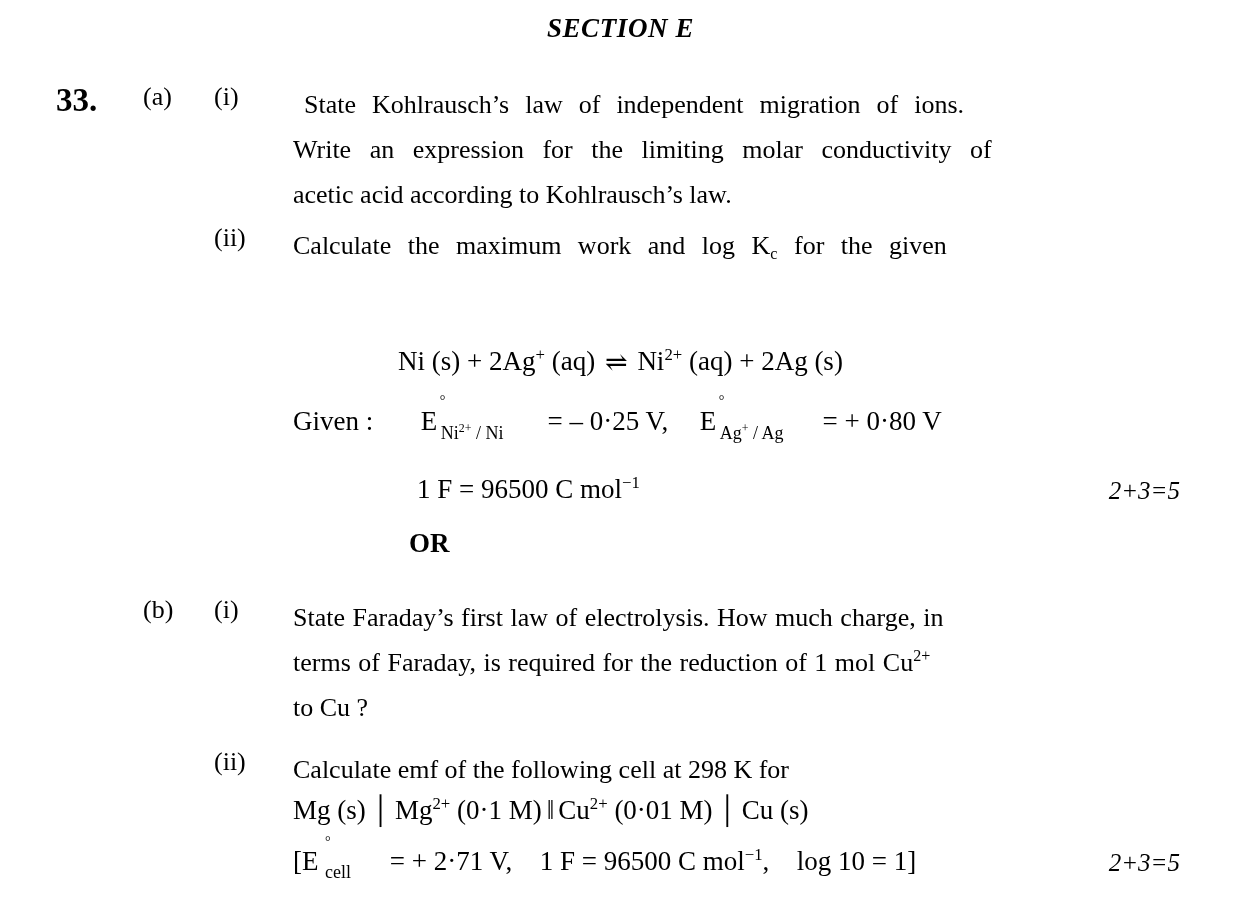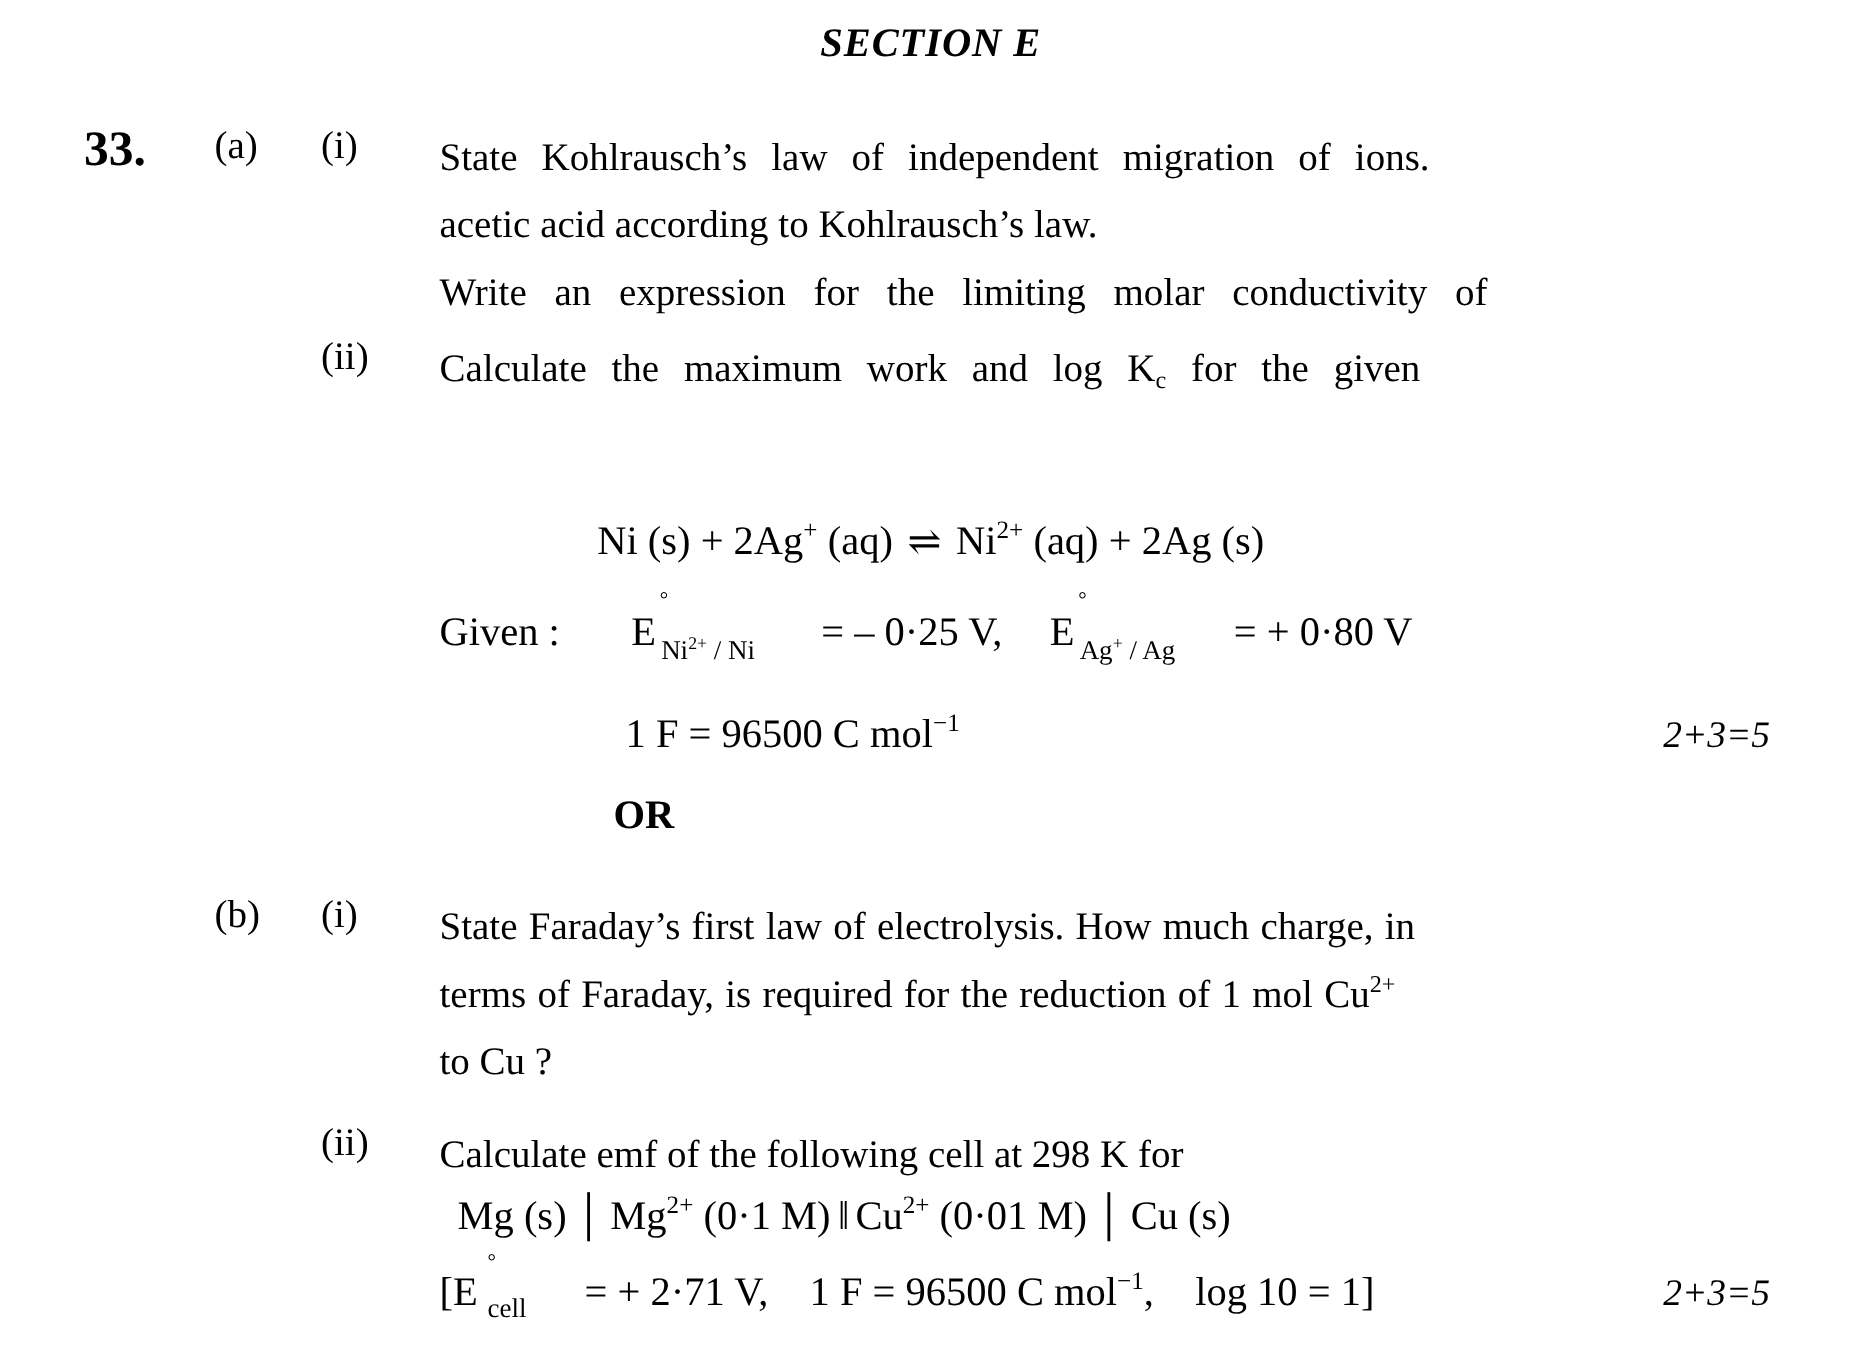--- a/index.html
+++ b/index.html
@@ -63,21 +63,21 @@
     position: absolute;
     left: 293px;
     top: 0;
     width: 824px;
     font-size: 26px;
     line-height: 45px;
   }
 
   
   .line { display: block; white-space: nowrap; }
-  .ls1 { letter-spacing: 0px; word-spacing: 9.5px; }
+  .ls1 { letter-spacing: 0px; word-spacing: 9.5px; margin-left: 11px; }
   .ls2 { letter-spacing: 0px; word-spacing: 12px; }
   .ls3 { letter-spacing: 0px; word-spacing: 0px; }
   .ls4 { letter-spacing: 0px; word-spacing: 10px; }
   .ls5 { letter-spacing: 0px; word-spacing: 1.0px; }
 
   sup.chg {
     font-size: 0.62em;
     vertical-align: 0.62em;
     line-height: 0;
   }
@@ -168,22 +168,22 @@
 <div class="page">
 
   <div class="section-heading">SECTION E</div>
 
   <div class="qrow" style="top:82px;">
     <div class="col-num">33.</div>
     <div class="col-alpha">(a)</div>
     <div class="col-roman">(i)</div>
     <div class="col-body">
       <span class="line ls1">State Kohlrausch’s law of independent migration of ions.</span>
+      <span class="line ls2">Write an expression for the limiting molar conductivity of</span>
       <span class="line ls3">acetic acid according to Kohlrausch’s law.</span>
-      <span class="line ls2">Write an expression for the limiting molar conductivity of</span>
     </div>
   </div>
 
   <div class="qrow" style="top:223px;">
     <div class="col-roman">(ii)</div>
     <div class="col-body">
       <span class="line ls4"><span>Calculate the maximum work and log K</span><sub class="sb">c</sub><span> for the given</span></span>
     </div>
   </div>
 
@@ -231,21 +231,21 @@
     </div>
   </div>
 
   <div class="qrow" style="top:747px;">
     <div class="col-roman">(ii)</div>
     <div class="col-body">
       <span class="line ls3">Calculate emf of the following cell at 298 K for</span>
     </div>
   </div>
 
-  <div class="cellline" style="top:795px; left:293px;margin-left:12px;">
+  <div class="cellline" style="top:795px; left:293px;">
     <span>Mg (s)</span><span class="bar1">│</span><span>Mg</span><sup class="chg">2+</sup><span> (0·1 M)</span><span class="bar2">‖</span><span>Cu</span><sup class="chg">2+</sup><span> (0·01 M)</span><span class="bar1">│</span><span>Cu (s)</span>
   </div>
 
   <div class="cellline" style="top:846px; left:293px;">
     <span class="estd">
       <span class="e-main">[E</span>
       <span class="e-deg" style="left:32px; top:-12px;">°</span>
       <span class="e-sub" style="left:32px; top:16px;">cell</span>
       <span class="estd-pad" style="width:46px;"></span>
     </span>

